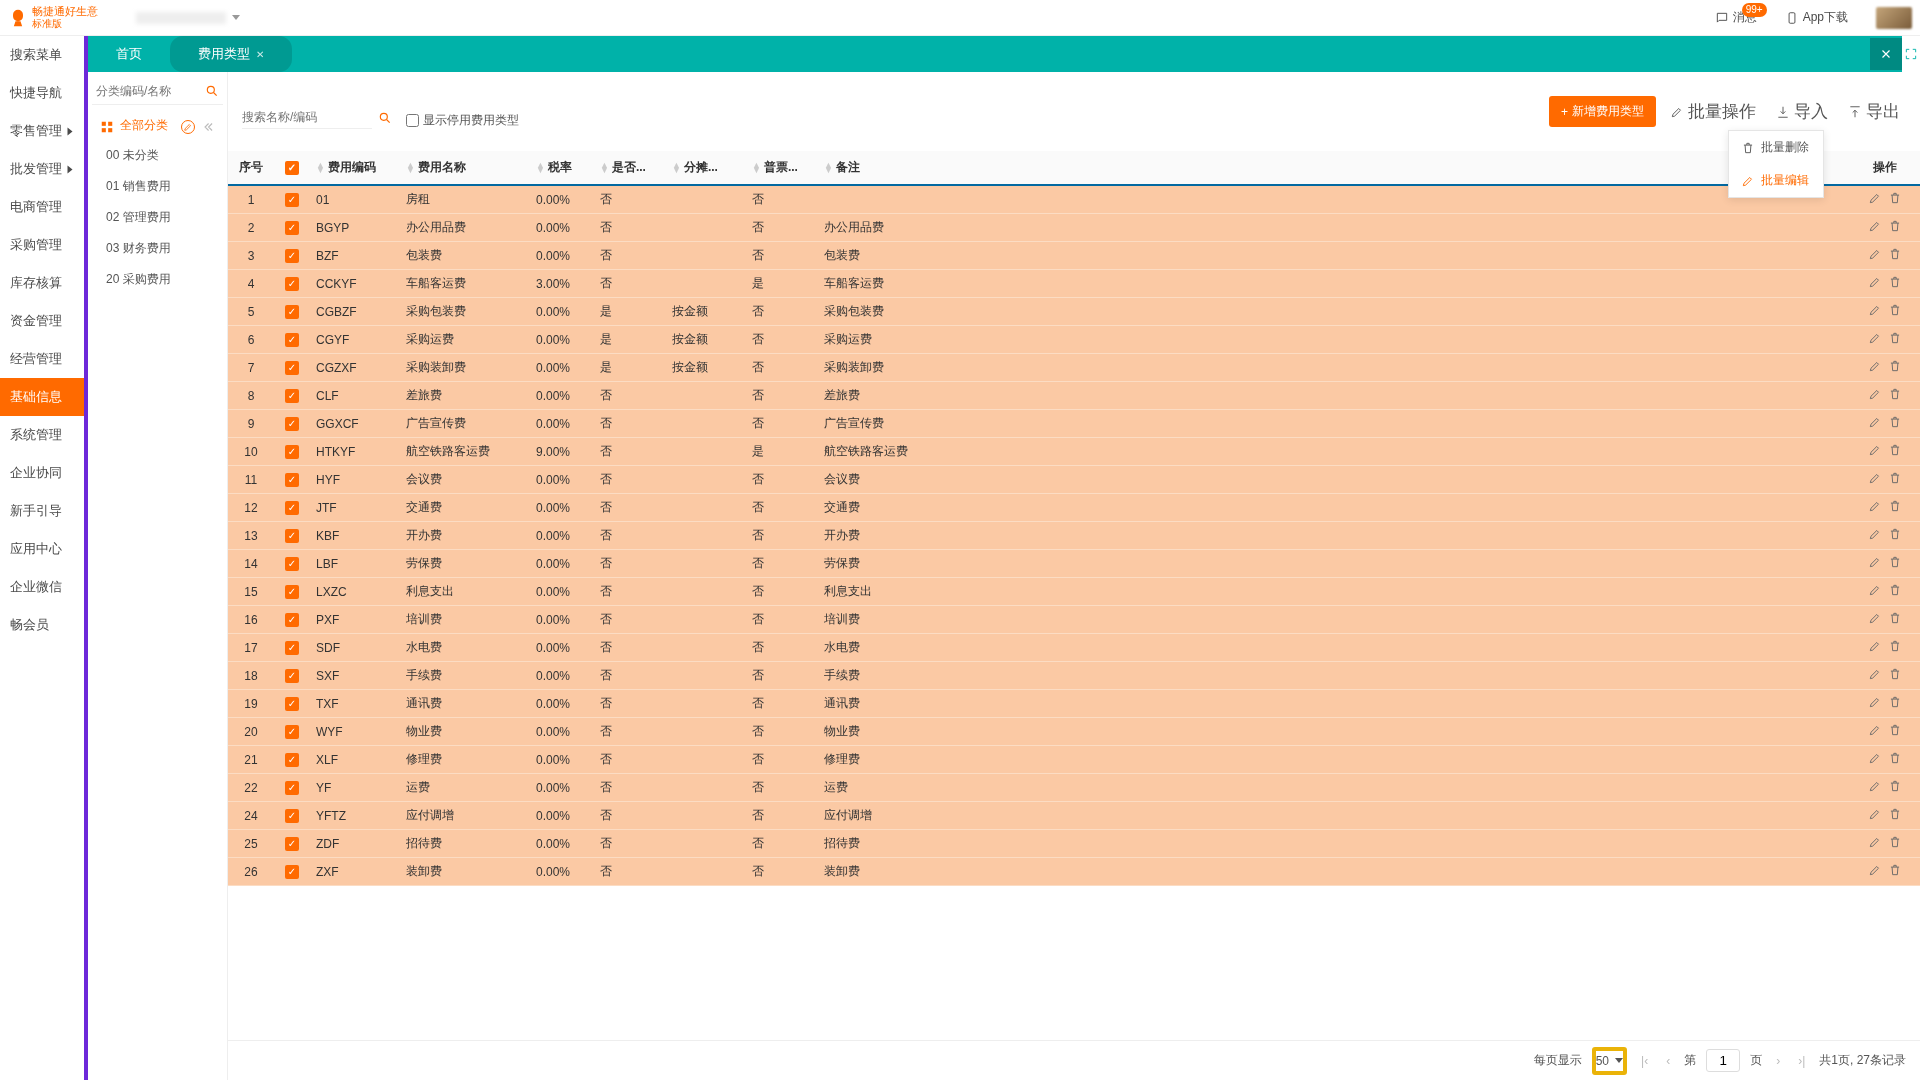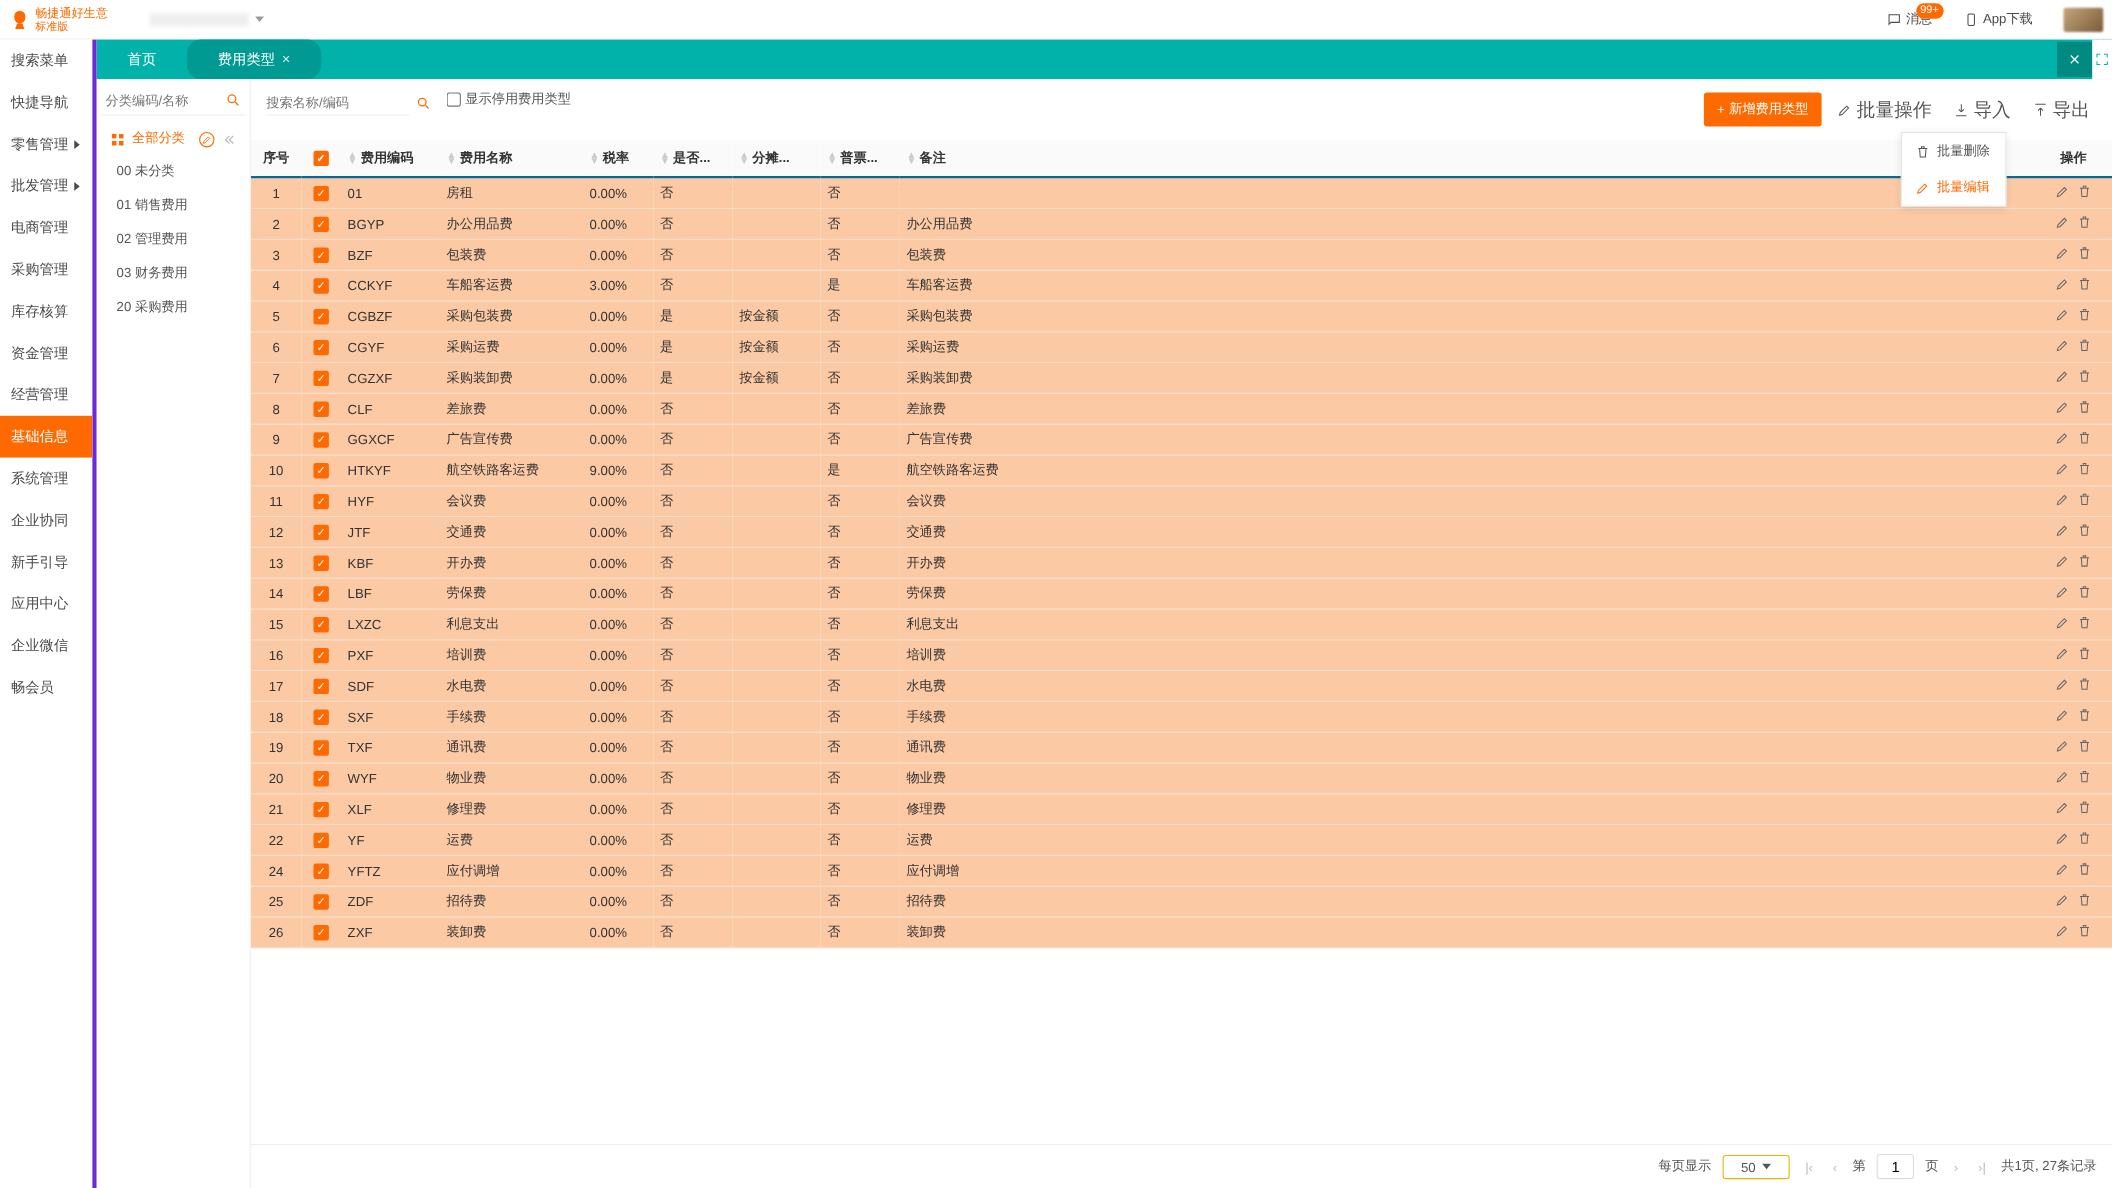--- a/index.html
+++ b/index.html
@@ -40,32 +40,32 @@
 .cat-search { display: flex; align-items: center; border-bottom: 1px solid #eee; padding: 4px 4px 6px; margin-bottom: 6px; }
 .cat-search input { flex: 1; border: none; outline: none; font-size: 12px; color: #666; width: 0; }
 .cat-search svg { color: #ff6a00; }
 .cat-all { display: flex; align-items: flex-end; gap: 6px; color: #ff6a00; padding: 6px 8px; font-size: 12px; cursor: pointer; }
 .cat-all-right { margin-left: auto; display: flex; gap: 6px; }
 .cat-item { padding: 7px 14px; font-size: 12px; color: #555; cursor: pointer; }
 
 .table-area { flex: 1; display: flex; flex-direction: column; overflow: hidden; position: relative; }
 
 
-.tool-row { display: flex; align-items: flex-start; padding: 10px 14px; gap: 14px; }
+.tool-row { display: flex; align-items: flex-end; padding: 22px 14px; gap: 14px; }
 .tool-search { display: flex; align-items: center; gap: 6px; width: 150px; }
 .tool-search input { flex: 1; border: none; outline: none; font-size: 12px; border-bottom: 1px solid #eee; padding: 4px 0; width:0; }
 .tool-search svg { color: #ff6a00; }
 .chk { display: flex; align-items: center; gap: 4px; color: #555; cursor: pointer; }
 .chk input { accent-color: #00b2a9; }
 .tool-right { margin-left: auto; display: flex; gap: 8px; align-items: center; }
 .btn-primary { background: #ff6a00; color: #fff; padding: 7px 12px; border-radius: 3px; display: flex; align-items: center; gap: 4px; cursor: pointer; font-size: 12px; }
 .btn-ghost { color: #555; padding: 6px 6px; display: flex; align-items: center; gap: 4px; cursor: pointer; font-size: 17px; }
 
 
-.batch-menu { position: absolute; top: 48px; right: 96px; background: #fff; border: 1px solid #e5e5e5; box-shadow: 0 2px 8px rgba(0,0,0,.1); z-index: 10; min-width: 96px; }
+.batch-menu { position: absolute; top: 58px; right: 96px; background: #fff; border: 1px solid #e5e5e5; box-shadow: 0 2px 8px rgba(0,0,0,.1); z-index: 10; min-width: 96px; }
 .menu-item { padding: 8px 12px; font-size: 12px; display: flex; align-items: center; gap: 6px; cursor: pointer; color: #555; }
 .menu-item.hot { color: #ff6a00; }
 
 
 .tbl-wrap { flex: 1; overflow: auto; }
 table { width: 100%; border-collapse: collapse; table-layout: fixed; }
 th { background: #fafafa; font-weight: 600; font-size: 12px; color: #333; text-align: left; padding: 8px 6px; border-bottom: 2px solid #0369a1; position: relative; }
 th .sort { color: #ccc; font-size: 9px; margin-right: 3px; display:inline-flex; flex-direction:column; line-height:5px; vertical-align:middle; }
 td { padding: 5px 6px; font-size: 12px; color: #333; }
 tbody tr { background: #fbc9a4; }
@@ -73,21 +73,21 @@
 tbody tr:nth-child(even) { background: #fbc9a4; }
 tbody tr td { border-bottom: 1px solid rgba(255,255,255,.35); }
 .col-idx { text-align: center; width: 46px; }
 .col-chk { text-align: center; width: 36px; }
 .chkbox { width: 14px; height: 14px; background: #ff6a00; border-radius: 2px; display: inline-flex; align-items: center; justify-content: center; color: #fff; font-size: 10px; }
 .col-ops { text-align: center; width: 70px; }
 .op-ic { color: #666; margin: 0 3px; cursor: pointer; display:inline-flex; }
 
 
 .pager { height: 40px; display: flex; align-items: center; justify-content: flex-end; gap: 10px; padding: 0 14px; font-size: 12px; color: #555; border-top: 1px solid #eee; }
-.pg-select { border: 1px solid #eab308; padding: 3px 16px; border-radius: 3px; display: flex; align-items: center; gap: 6px; cursor: pointer; text-align: center; }
+.pg-select { border: 4px solid #eab308; padding: 3px 0; border-radius: 3px; display: flex; align-items: center; gap: 6px; cursor: pointer; text-align: center; }
 .pg-btn { color: #bbb; cursor: pointer; padding: 2px 4px; }
 .pg-input { width: 34px; border: 1px solid #ddd; border-radius: 3px; text-align: center; padding: 3px 0; }
 
 .chevron { width:0; height:0; border-left:4px solid transparent; border-right:4px solid transparent; border-top:5px solid currentColor; display:inline-block; }
 .caret-r { display:inline-block; transform: rotate(-90deg); }
 
 svg { width: 14px; height: 14px; flex-shrink: 0; }
 </style>
 </head>
 <body>

